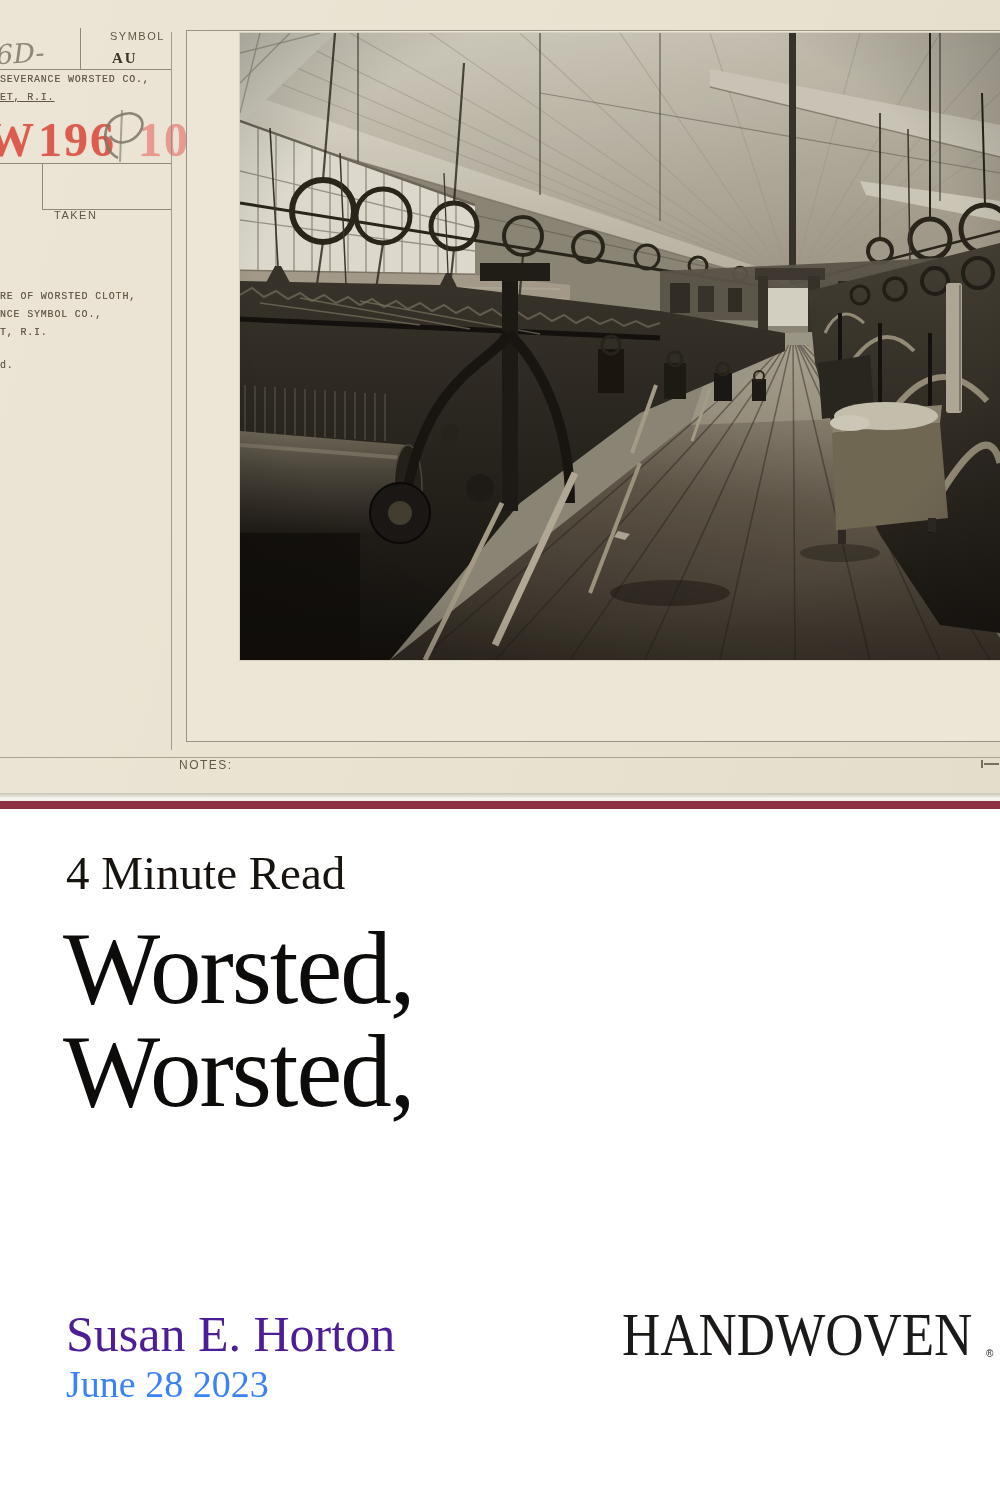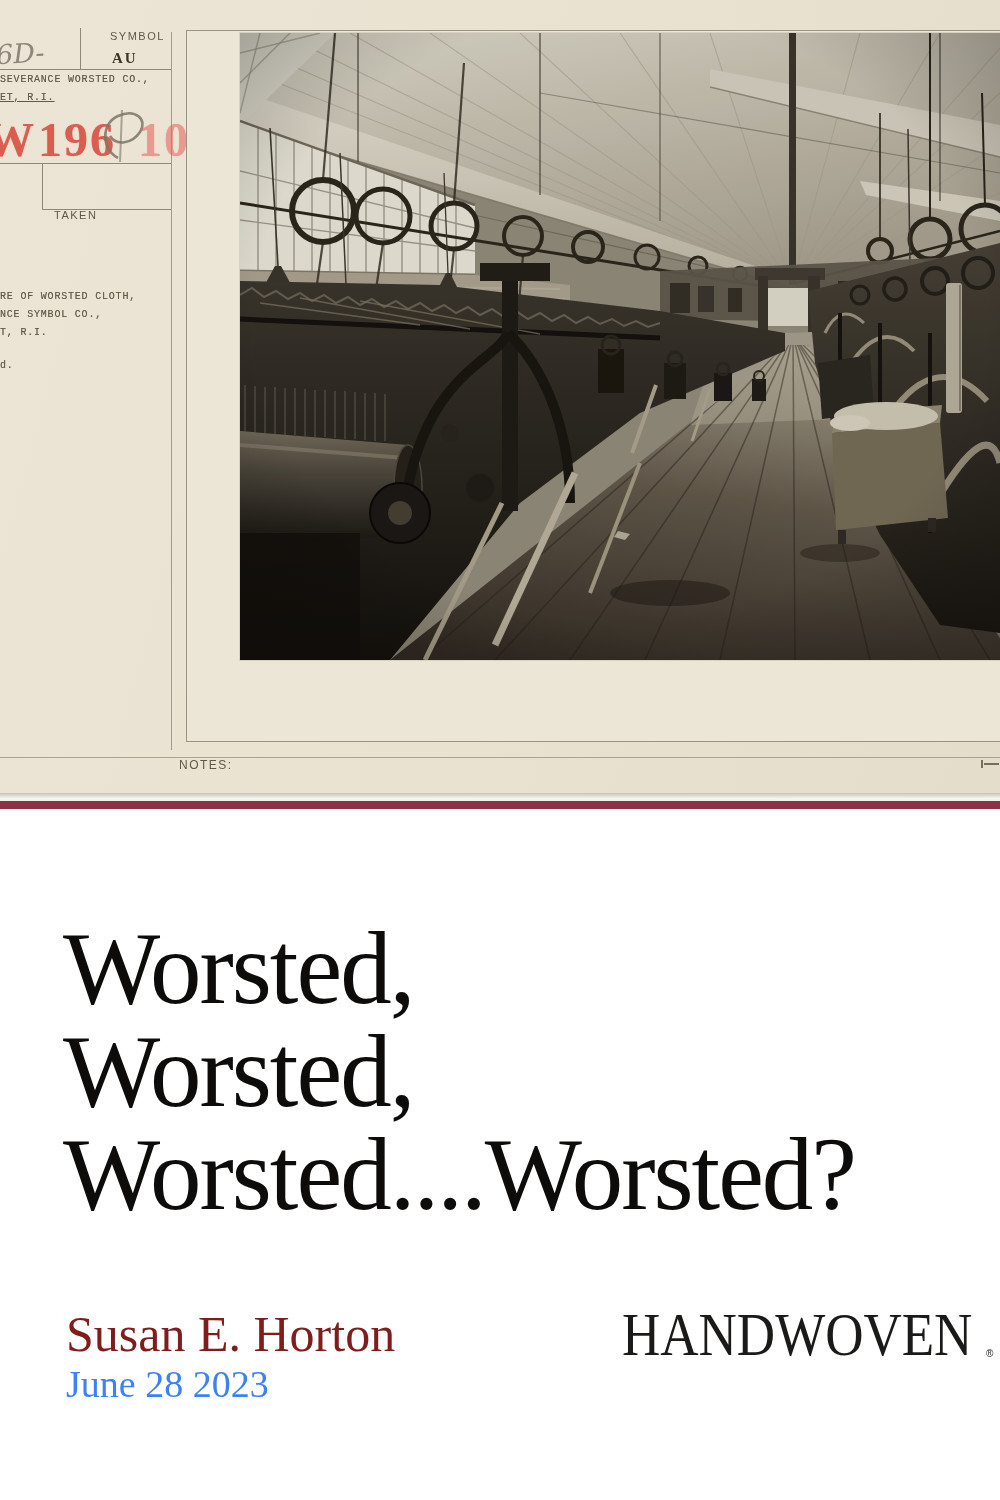--- a/index.html
+++ b/index.html
@@ -32,21 +32,21 @@
   
   #card-edge{left:0;top:793px;width:1000px;height:8px;
              background:linear-gradient(#c9c3b5,#f7f6f2 70%,#eeede9);}
   #maroon-bar{left:0;top:801px;width:1000px;height:8px;}
 
   
   #read-time{left:66px;top:846px;font-size:47px;color:#17140f;}
   #headline{left:63px;top:917px;font-size:103px;line-height:103px;font-weight:400;
             letter-spacing:-2px;color:#0d0c0a;}
   #headline div{white-space:nowrap;}
-  #byline{left:66px;top:1305px;font-size:50px;color:#7f1d1d;}
+  #byline{left:66px;top:1305px;font-size:50px;color:#4c1d95;}
   #pub-date{left:66px;top:1362px;font-size:38px;color:#3b82f6;}
   #brand{left:622px;top:1299px;font-size:62px;color:#1b1a18;white-space:nowrap;}
   #brand .mark-inner{display:inline-block;transform:scaleX(.855);transform-origin:left center;
                      letter-spacing:0px;}
   #brand-reg{left:986px;top:1348px;font-size:10px;color:#1b1a18;font-family:"Liberation Sans",sans-serif;}
 
   
   #corner-mark{left:981px;top:760px;width:18px;height:9px;}
   #corner-mark .v{position:absolute;left:0;top:0;width:2px;height:8px;background:#5a5444;opacity:.8;}
   #corner-mark .h{position:absolute;left:3px;top:3px;width:15px;height:2px;background:#5a5444;opacity:.8;}
@@ -389,25 +389,25 @@
     <div class="abs card-label" style="left:179px;top:758px;font-size:12px;">NOTES:</div>
     <div id="corner-mark" class="abs">
       <span class="v"></span>
         <span class="h"></span>
     </div>
   </div>
 
   <div id="card-edge" class="abs"></div>
   <div id="maroon-bar" class="abs" style="background:#8e3145;"></div>
 
+  <div id="read-time" class="abs">4 Minute Read</div>
 
   <div id="headline" class="abs">
     <div>Worsted,</div>
     <div>Worsted,</div>
-    <div>Worsted....Worsted?</div>
   </div>
 
   <div id="byline" class="abs">Susan E. Horton</div>
   <div id="pub-date" class="abs">June 28 2023</div>
 
   <div id="brand" class="abs">
     <span class="mark-inner">HANDWOVEN</span>
   </div>
   <div id="brand-reg" class="abs">®</div>
 

